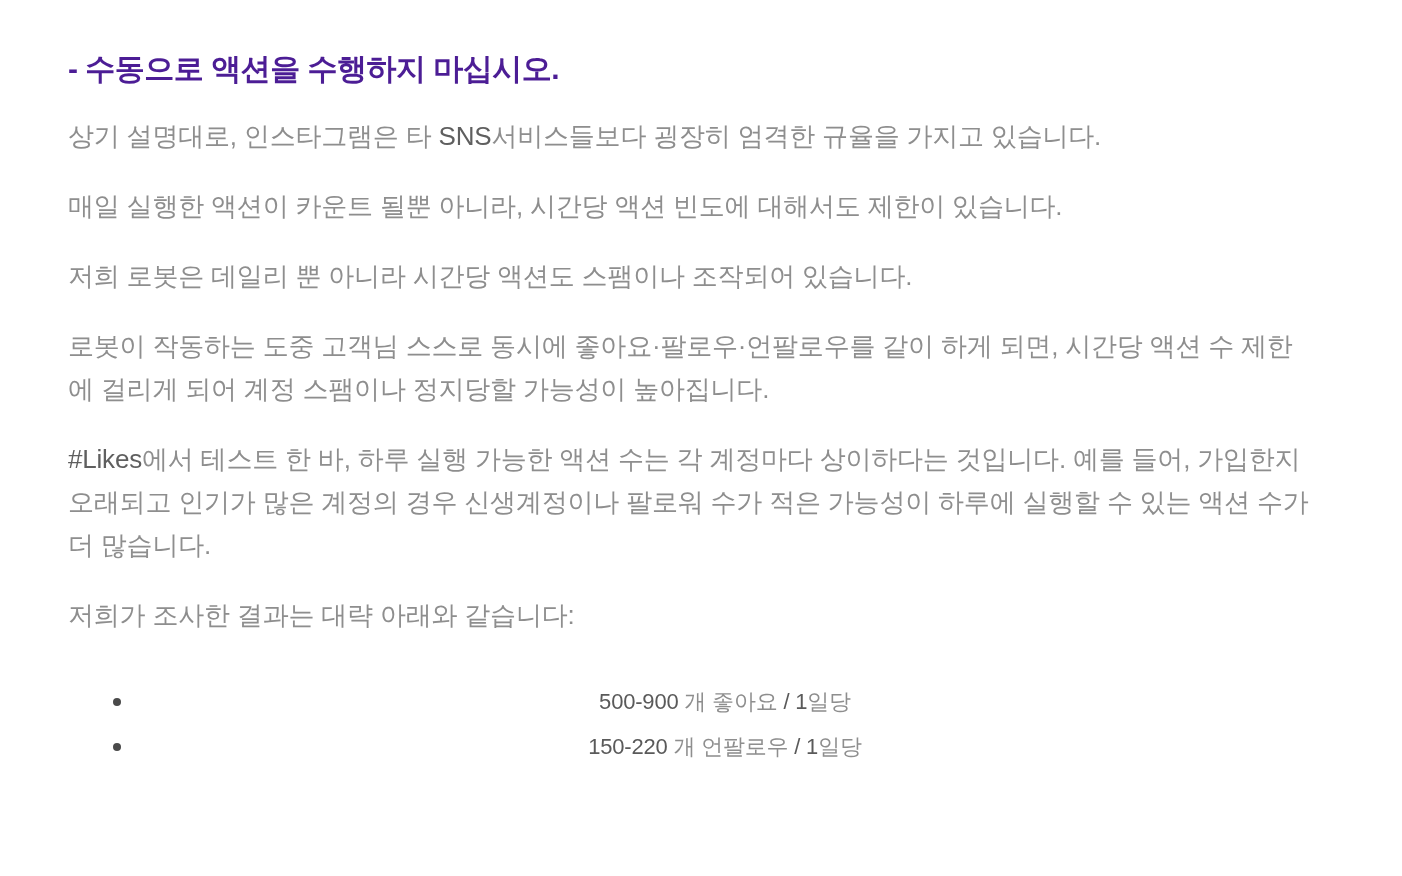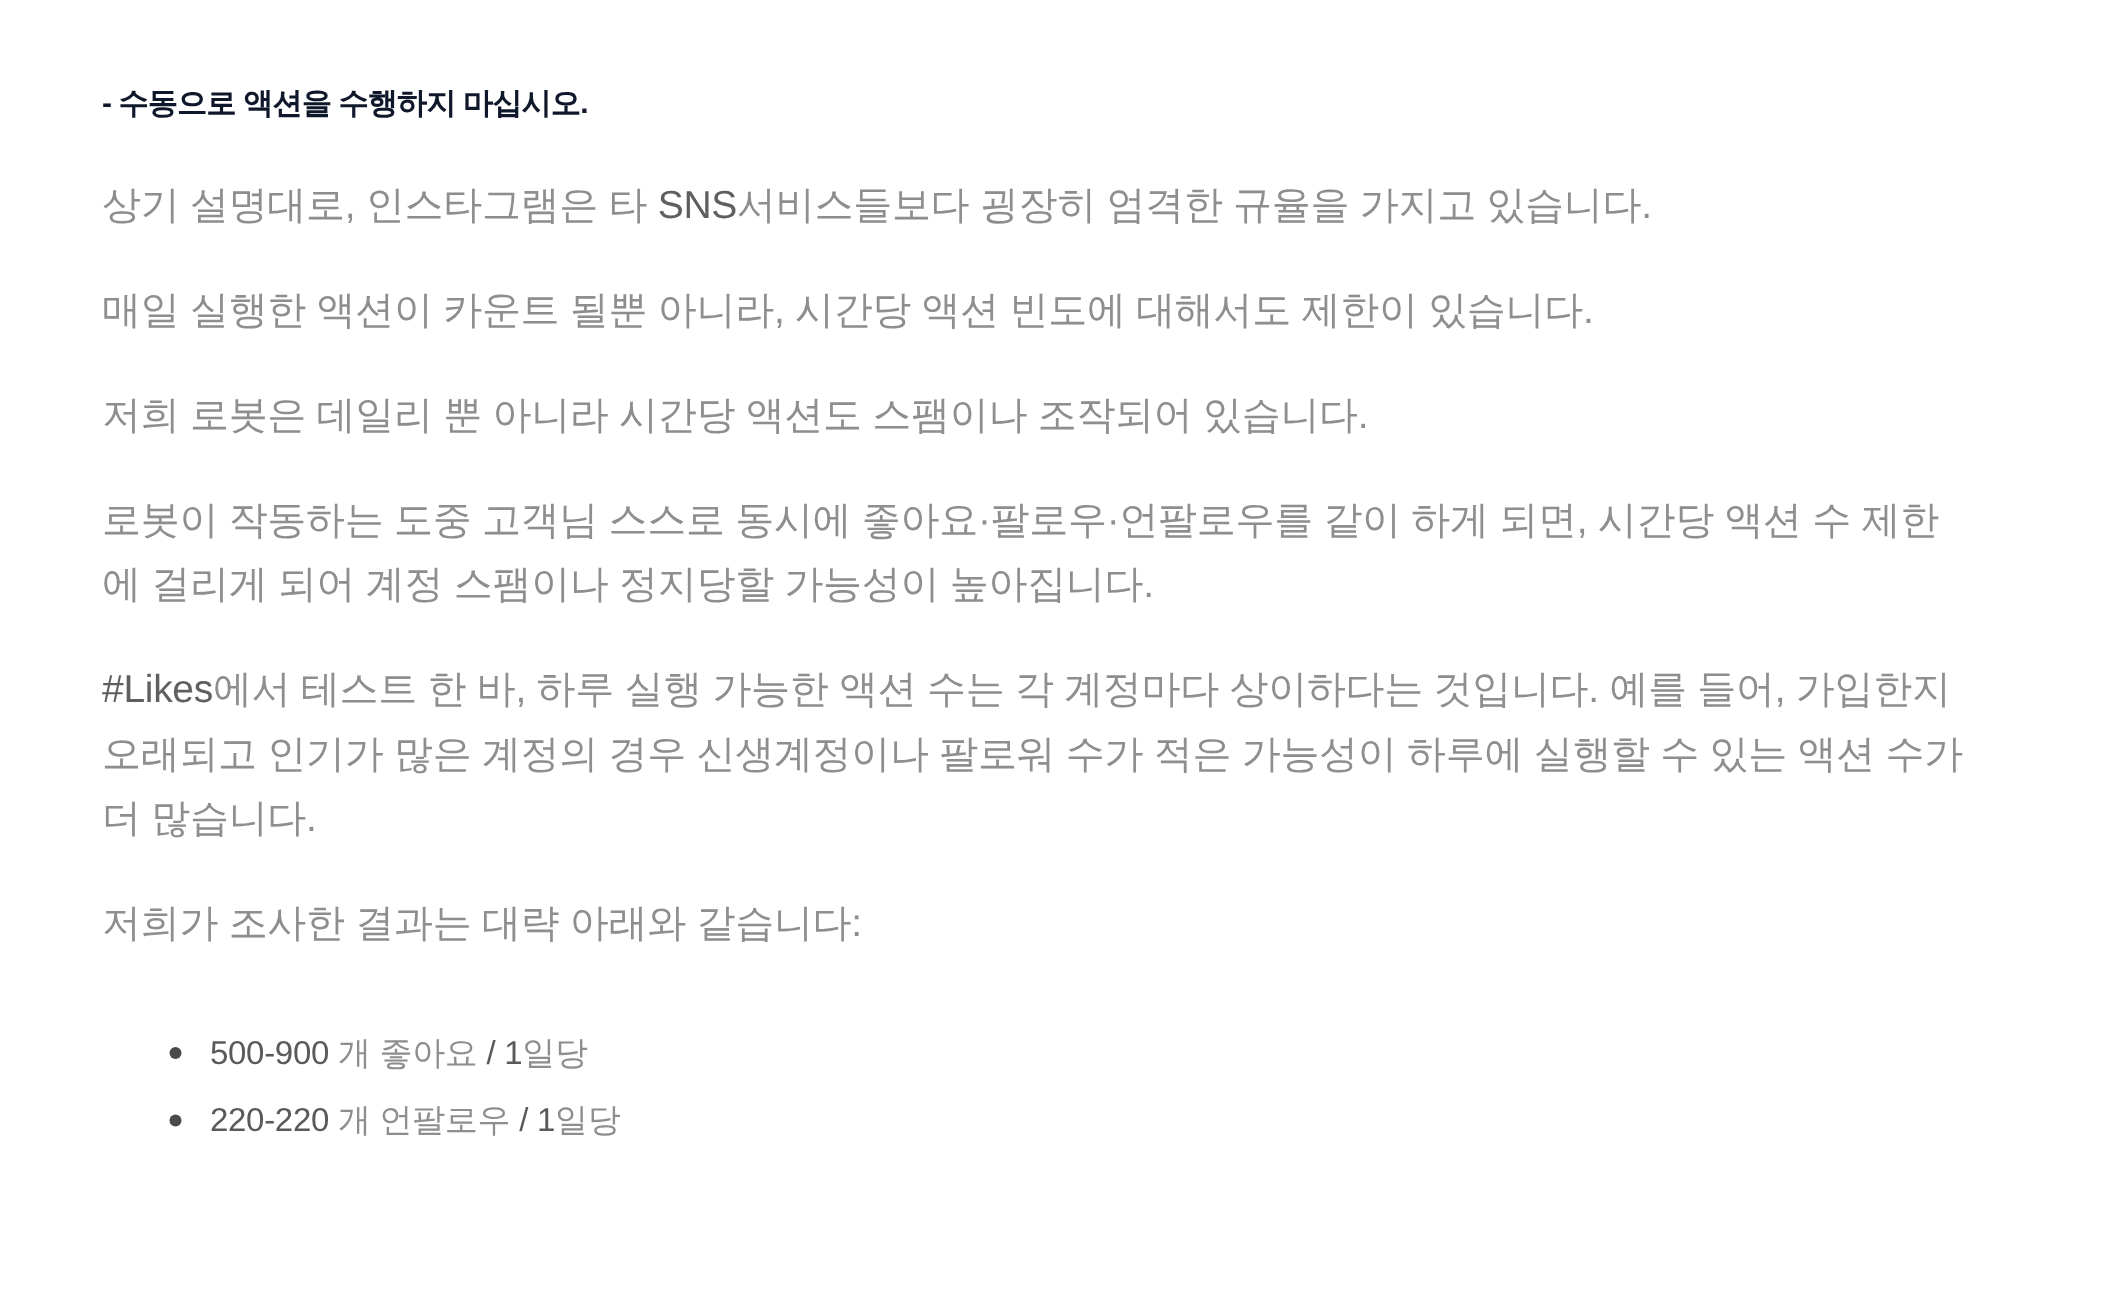--- a/index.html
+++ b/index.html
@@ -12,24 +12,24 @@
       width: 1402px;
       height: 876px;
       overflow: hidden;
       font-family: "Liberation Sans", "DejaVu Sans", sans-serif;
     }
     .content {
       padding: 50px 70px 0 68px;
       max-width: 1380px;
     }
     .section-heading {
-      font-size: 20px;
+      font-size: 30px;
       line-height: 38px;
       font-weight: 700;
-      color: #0f172a;
+      color: #4c1d95;
       margin: 0 0 20px 0;
       letter-spacing: -0.5px;
     }
     .para {
       font-size: 26px;
       line-height: 43px;
       color: #8e8e8e;
       font-weight: 300;
       margin: 27px 0 0 0;
       max-width: 1244px;
@@ -37,20 +37,21 @@
       letter-spacing: -0.2px;
     }
     .latin {
       color: #5f5f5f;
       font-weight: 400;
     }
     .action-list {
       list-style: none;
       margin: 42px 0 0 0;
       padding: 0;
+      text-align: center;
     }
     .action-list li {
       position: relative;
       padding-left: 72px;
       font-size: 22px;
       line-height: 45px;
       color: #8e8e8e;
       font-weight: 300;
       letter-spacing: -0.2px;
     }
@@ -83,16 +84,16 @@
   <p class="para">저희 로봇은 데일리 뿐 아니라 시간당 액션도 스팸이나 조작되어 있습니다.</p>
 
   <p class="para">로봇이 작동하는 도중 고객님 스스로 동시에 좋아요·팔로우·언팔로우를 같이 하게 되면, 시간당 액션 수 제한에 걸리게 되어 계정 스팸이나 정지당할 가능성이 높아집니다.</p>
 
   <p class="para"><span class="latin">#Likes</span><span>에서 테스트 한 바, 하루 실행 가능한 액션 수는 각 계정마다 상이하다는 것입니다. 예를 들어, 가입한지 오래되고 인기가 많은 계정의 경우 신생계정이나 팔로워 수가 적은 가능성이 하루에 실행할 수 있는 액션 수가 더 많습니다.</span></p>
 
   <p class="para">저희가 조사한 결과는 대략 아래와 같습니다:</p>
 
   <ul class="action-list">
     <li><span class="bullet"></span><span class="num">500-900</span><span> 개 좋아요 </span><span class="num">/ 1</span><span>일당</span></li>
-    <li><span class="bullet"></span><span class="num">220-220</span><span> 개 언팔로우 </span><span class="num">/ 1</span><span>일당</span></li>
+    <li><span class="bullet"></span><span class="num">150-220</span><span> 개 언팔로우 </span><span class="num">/ 1</span><span>일당</span></li>
   </ul>
 
 </div>
 
 </body></html>

